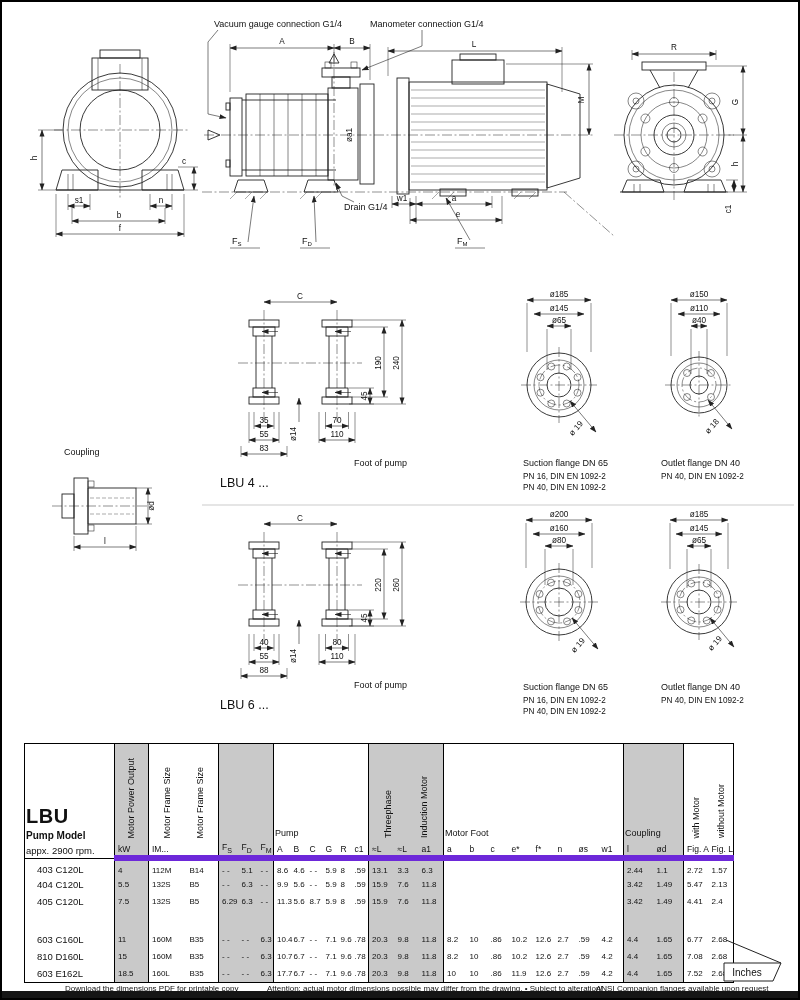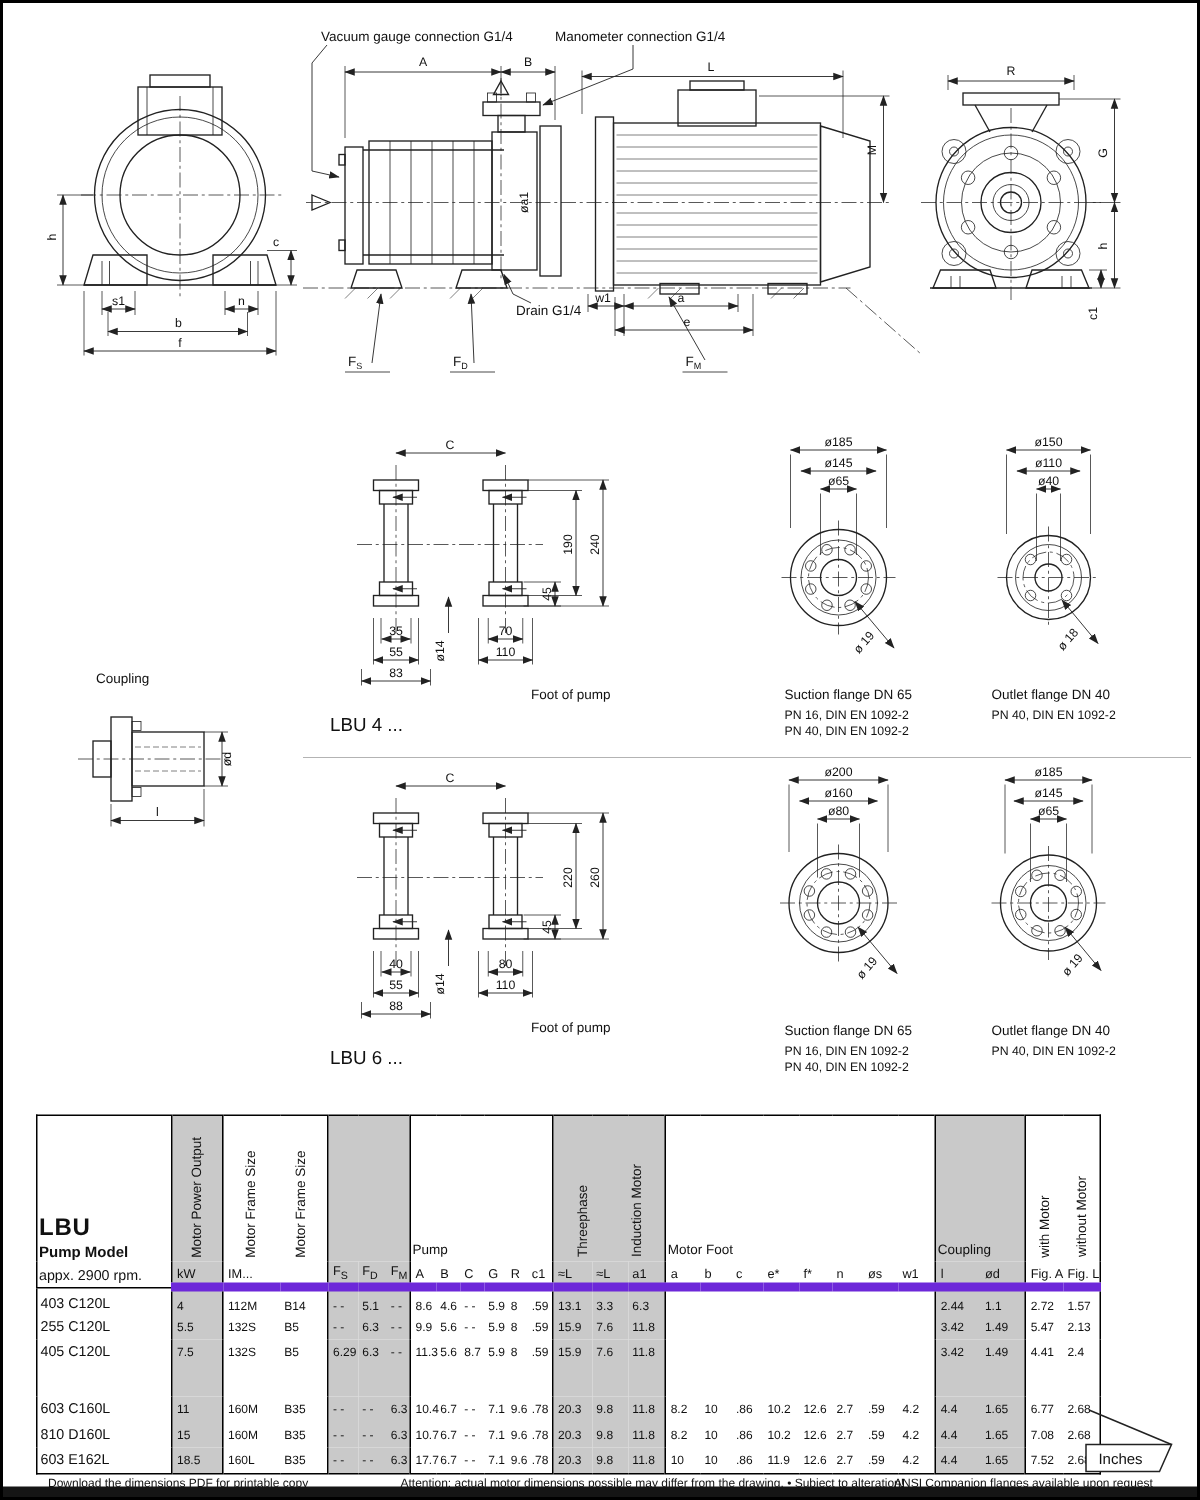--- a/index.html
+++ b/index.html
@@ -21,29 +21,29 @@
 
   
   .dtable { position:absolute; left:22px; top:741px; width:709px; border-collapse:collapse;
             table-layout:fixed; border:1.6px solid #000; background:#fff; }
   .dtable th, .dtable td { font-weight:normal; text-align:left; white-space:nowrap; overflow:visible; }
   .shade { background:#c9c9c9; }
   .bl { border-left:1px solid #000; }
   .gr1 th { height:97px; vertical-align:bottom; padding:2px 1px; }
   .subrow th { height:17px; vertical-align:bottom; font-size:8.5px; padding:1px 3px; border-bottom:6px solid #6d28d9; }
   .th-model { vertical-align:bottom; text-align:left; padding:2px 5px 2px 10px; border-bottom:1px solid #000; }
-  .lbu { font-weight:bold; font-size:16px; letter-spacing:0.5px; }
+  .lbu { font-weight:bold; font-size:20px; letter-spacing:0.5px; }
   .pm  { font-weight:bold; font-size:10px; margin-top:2px; }
   .rpm { font-size:9.5px; margin-top:4px; }
   .vt { writing-mode:vertical-rl; transform:rotate(180deg); font-size:9px; line-height:1.15; white-space:nowrap; }
   .vrow { display:flex; justify-content:space-around; align-items:flex-end; }
   .vcenter { display:flex; justify-content:center; align-items:flex-end; }
   .glab { font-size:9px; padding-bottom:1px; }
   .dtable tbody td { font-size:8px; height:17px; padding:1px 3px; vertical-align:middle; }
-  .dtable tbody td.model { font-size:9.5px; padding-left:2px; }
+  .dtable tbody td.model { font-size:9.5px; padding-left:12px; }
   .dtable tbody tr:first-child td { padding-top:5px; }
   .dtable tbody tr.spacer td { height:21px; }
 
   
   .footer-text { position:absolute; font-size:8px; color:#111; }
   .blackbar { position:absolute; left:0; right:0; bottom:0; height:7px; background:#151515; }
   .inches-svg { position:absolute; left:718px; top:934px; }
 </style>
 </head>
 <body>
@@ -616,21 +616,21 @@
           <td class=""></td>
           <td class=""></td>
           <td class=""></td>
           <td class=""></td>
           <td class="shade bl">2.44</td>
           <td class="shade">1.1</td>
           <td class="bl">2.72</td>
           <td class="">1.57</td>
         </tr>
         <tr>
-          <td class="model">255 C120L</td>
+          <td class="model">404 C120L</td>
           <td class="shade bl">5.5</td>
           <td class="bl">132S</td>
           <td class="">B5</td>
           <td class="shade bl">- -</td>
           <td class="shade">6.3</td>
           <td class="shade">- -</td>
           <td class="bl">9.9</td>
           <td class="">5.6</td>
           <td class="">- -</td>
           <td class="">5.9</td>
@@ -804,18 +804,18 @@
         </tr>
       </tbody>
 </table>
 
 <svg class="inches-svg" width="80" height="50" viewBox="0 0 80 50">
   <line x1="6" y1="4" x2="61" y2="27" stroke="#222" stroke-width="1"></line>
   <polygon points="4,27 61,27 53,45 4,45" fill="#fff" stroke="#222" stroke-width="1"></polygon>
   <text x="27" y="40" text-anchor="middle" font-size="10">Inches</text>
 </svg>
 
-<span class="footer-text" style="left:30px; top:982px;">Download the dimensions PDF for printable copy</span>
+<span class="footer-text" style="left:63px; top:982px;">Download the dimensions PDF for printable copy</span>
 <span class="footer-text" style="left:265px; top:982px;">Attention: actual motor dimensions possible may differ from the drawing. • Subject to alteration!</span>
 <span class="footer-text" style="left:594px; top:982px;">ANSI Companion flanges available upon request</span>
 <div class="blackbar"></div>
 
 </div>
 
 </body></html>

